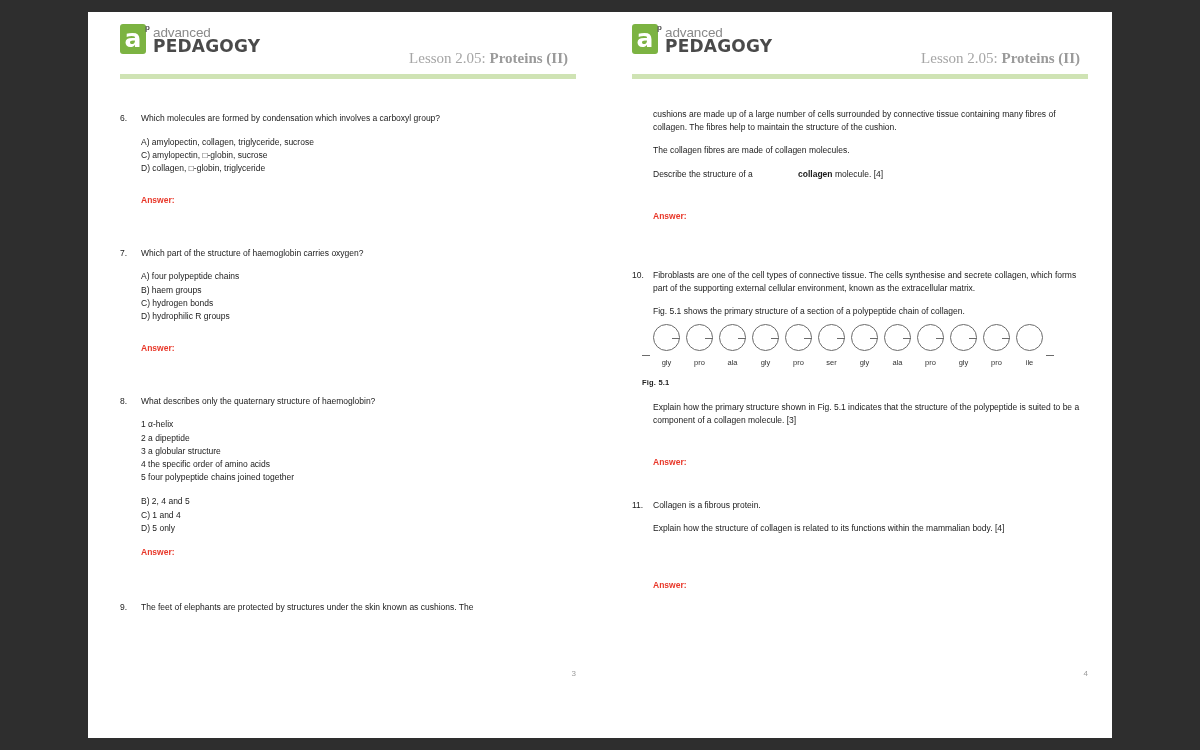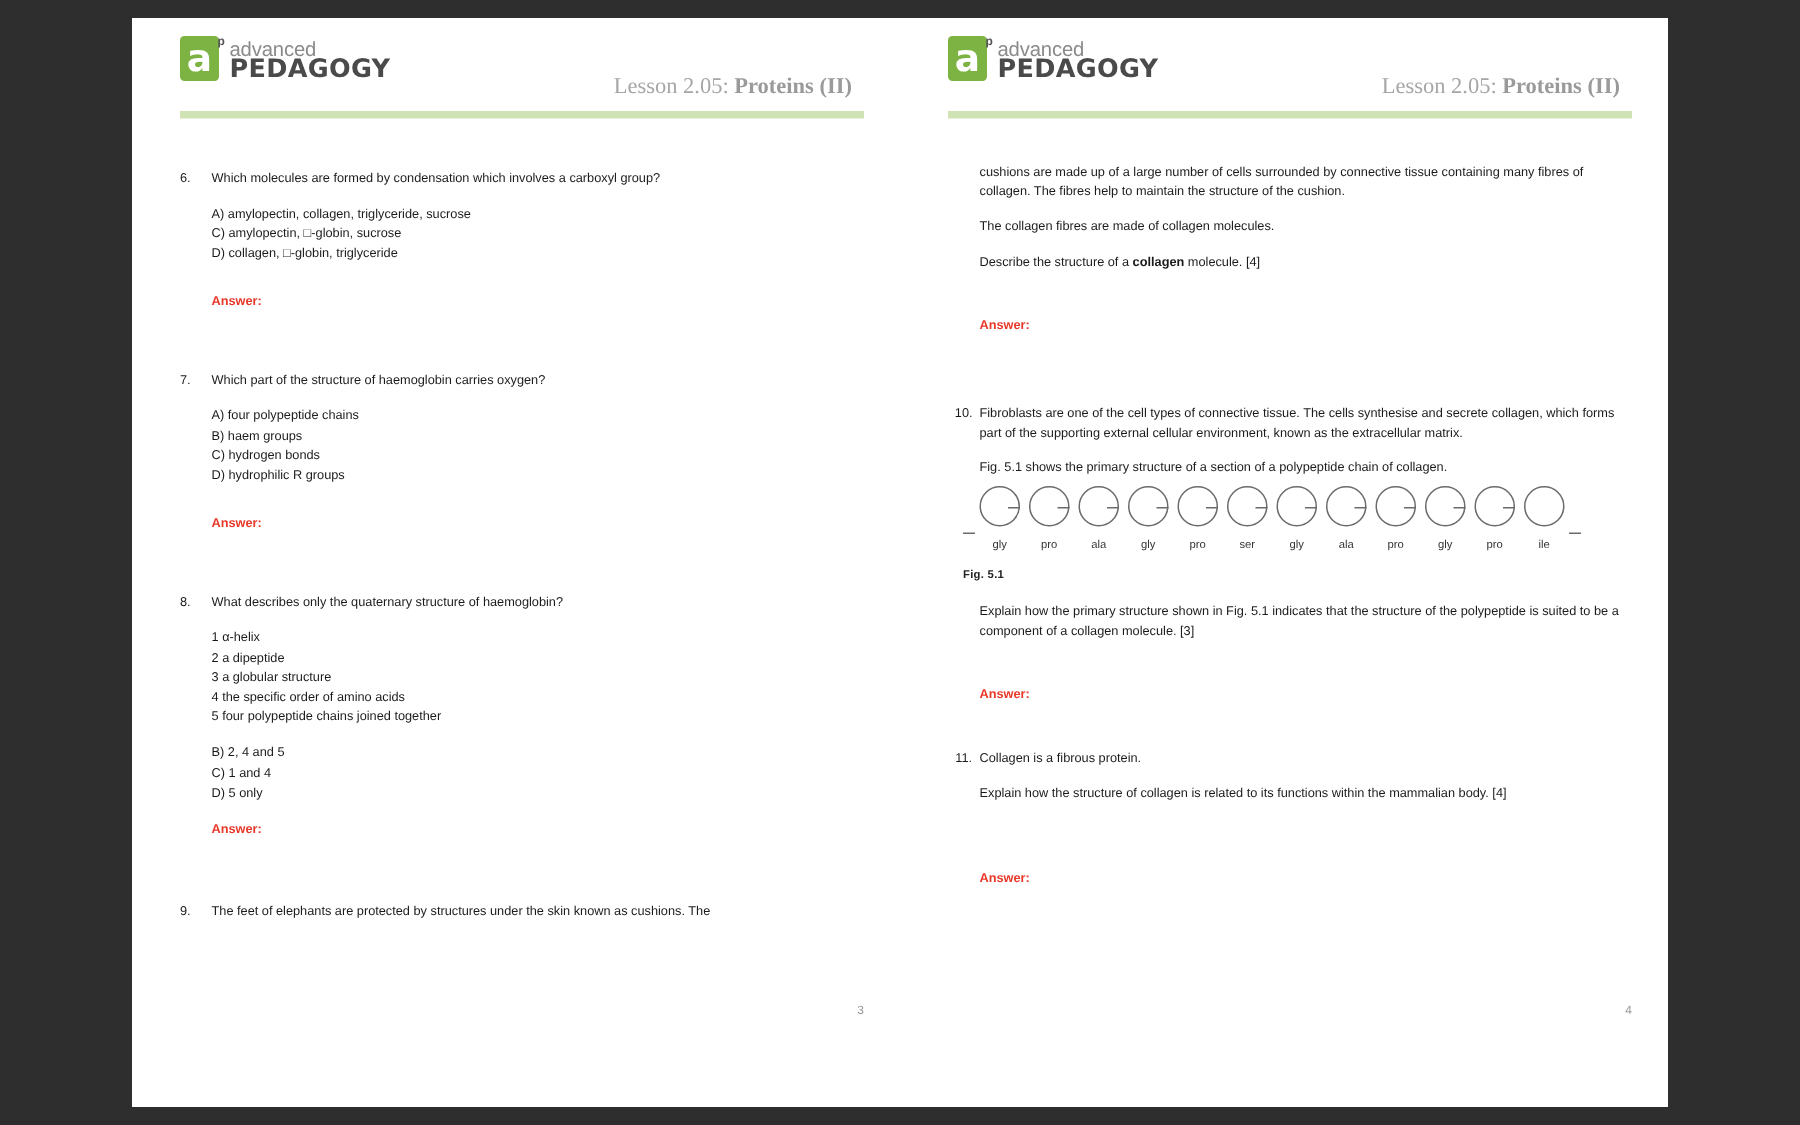--- a/index.html
+++ b/index.html
@@ -67,33 +67,33 @@
     position: absolute;
     left: 32px; right: 24px; top: 62px;
     height: 5px; background: #cfe3b4;
   }
 
   
   .body { position: relative; padding: 0 24px 0 32px; }
   .qblock { position: relative; font-size: 8.5px; color: #1b1b1b; line-height: 12.6px; }
   .q-row { display: flex; }
   .q-num { flex: none; width: 21px; text-align: left; }
-  .q-num.wide { width: 21px; text-align: center; }
+  .q-num.wide { width: 21px; }
   .q-text { flex: 1; }
   .indent { margin-left: 21px; }
   .opts { margin-left: 21px; line-height: 13.2px; }
   .answer {
     margin-left: 21px;
     color: #e8382a; font-weight: 700; font-size: 8.5px;
   }
   .spacer-s { height: 11px; }
   .spacer-m { height: 19px; }
   .spacer-l { height: 30px; }
   .spacer-xl { height: 40px; }
-  b.strong { font-weight: 700; }
+  b.strong { font-weight: 700; margin-left: 43px; }
 
   
   .figure { margin-left: 10px; margin-top: 6px; }
   .fig-caption {
     font-size: 7.5px; font-weight: 700;
     color: #222; margin-top: 8px; letter-spacing: .2px;
     width: 404px;
   }
   .chain { display: flex; align-items: flex-end; }
   .tail {

